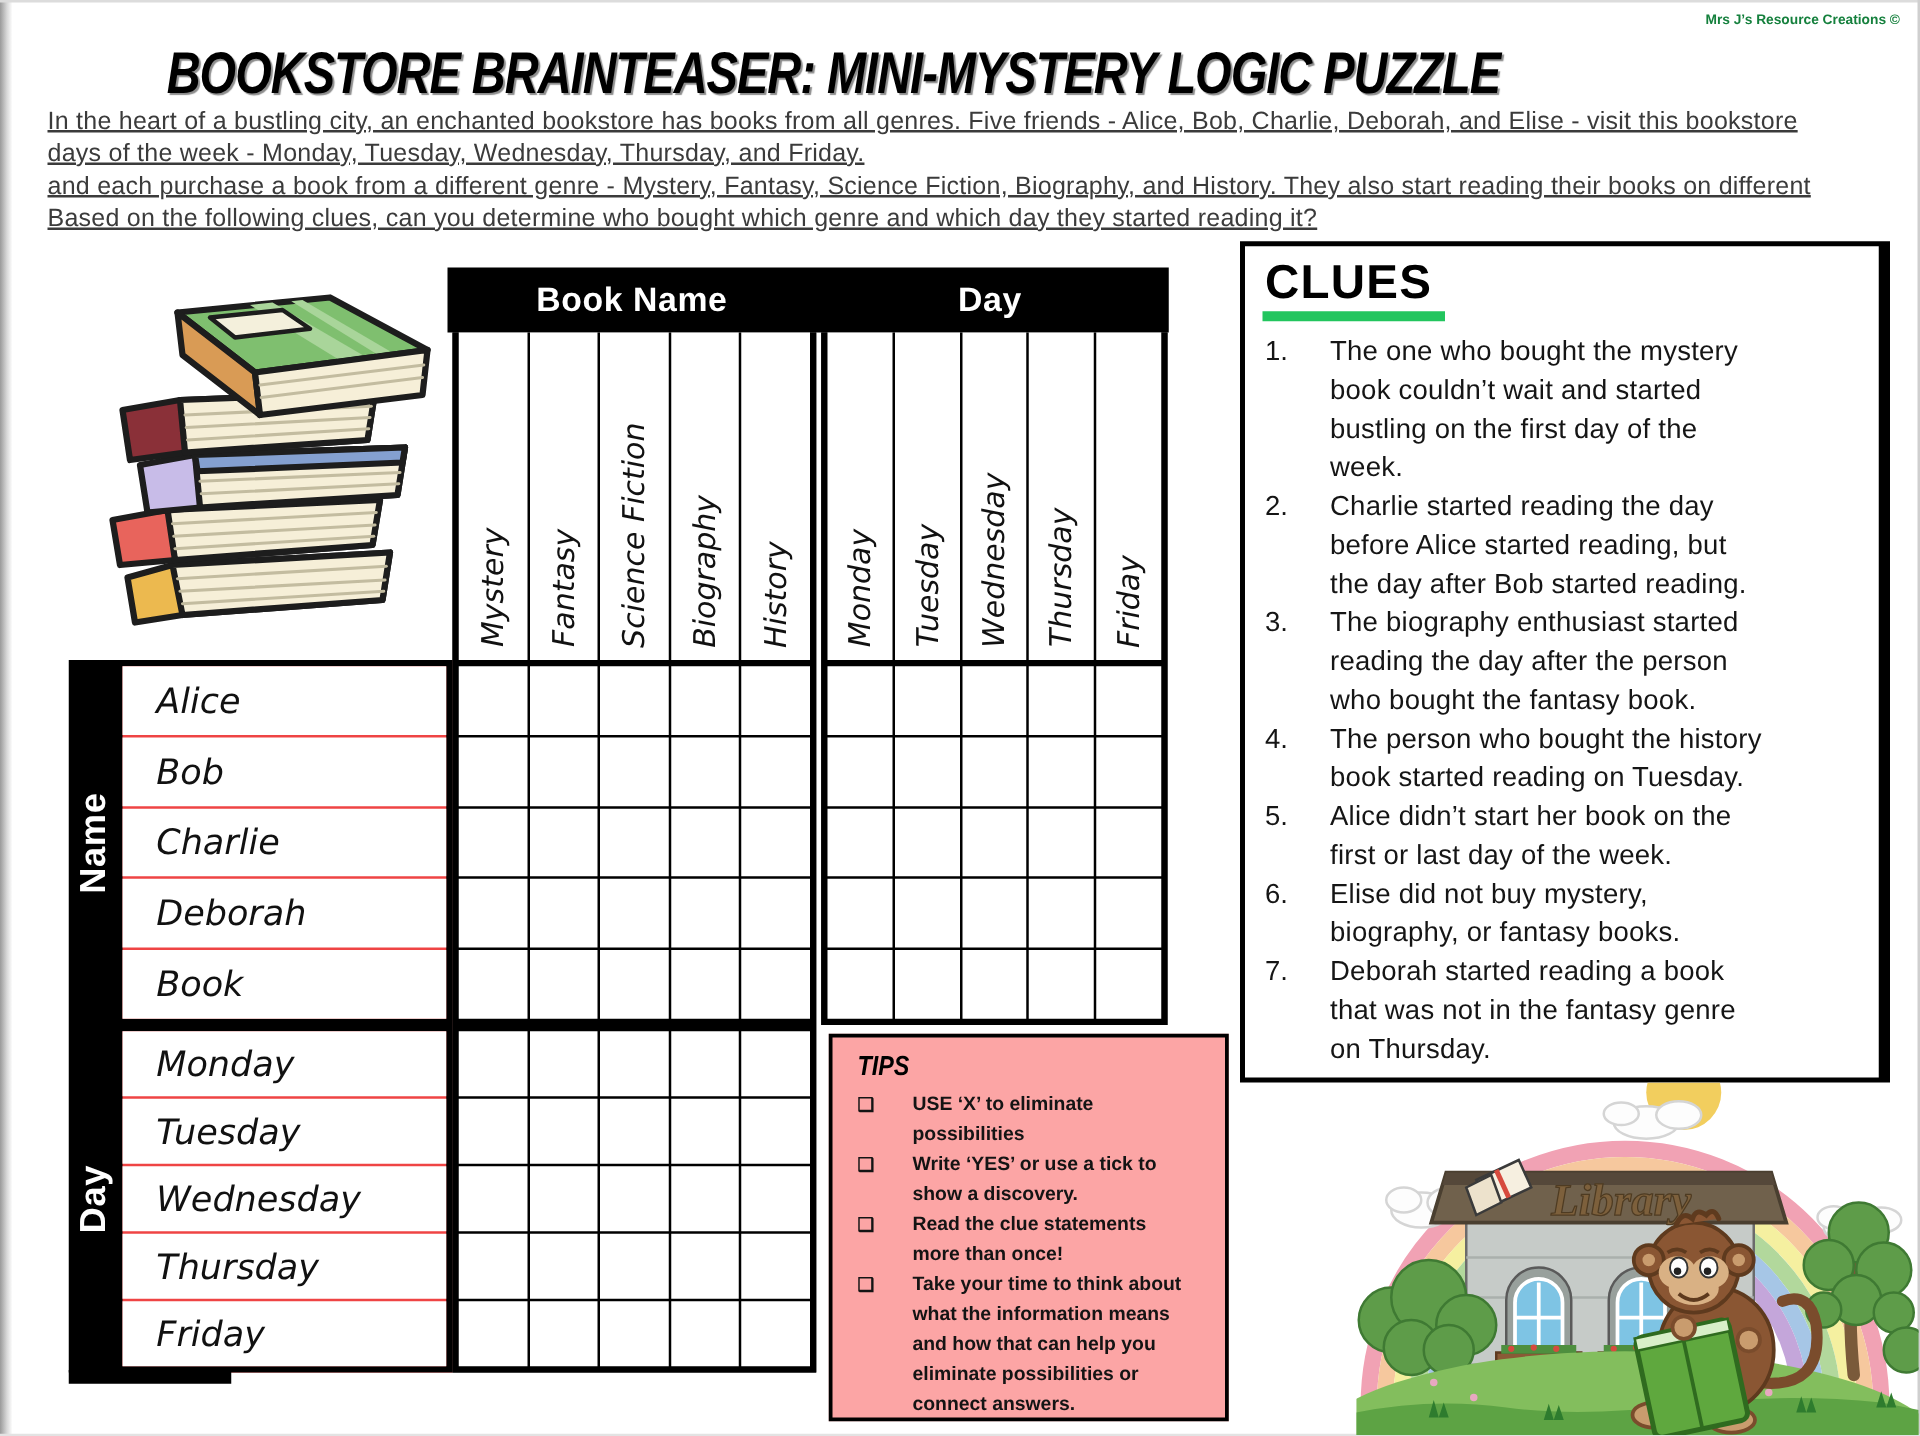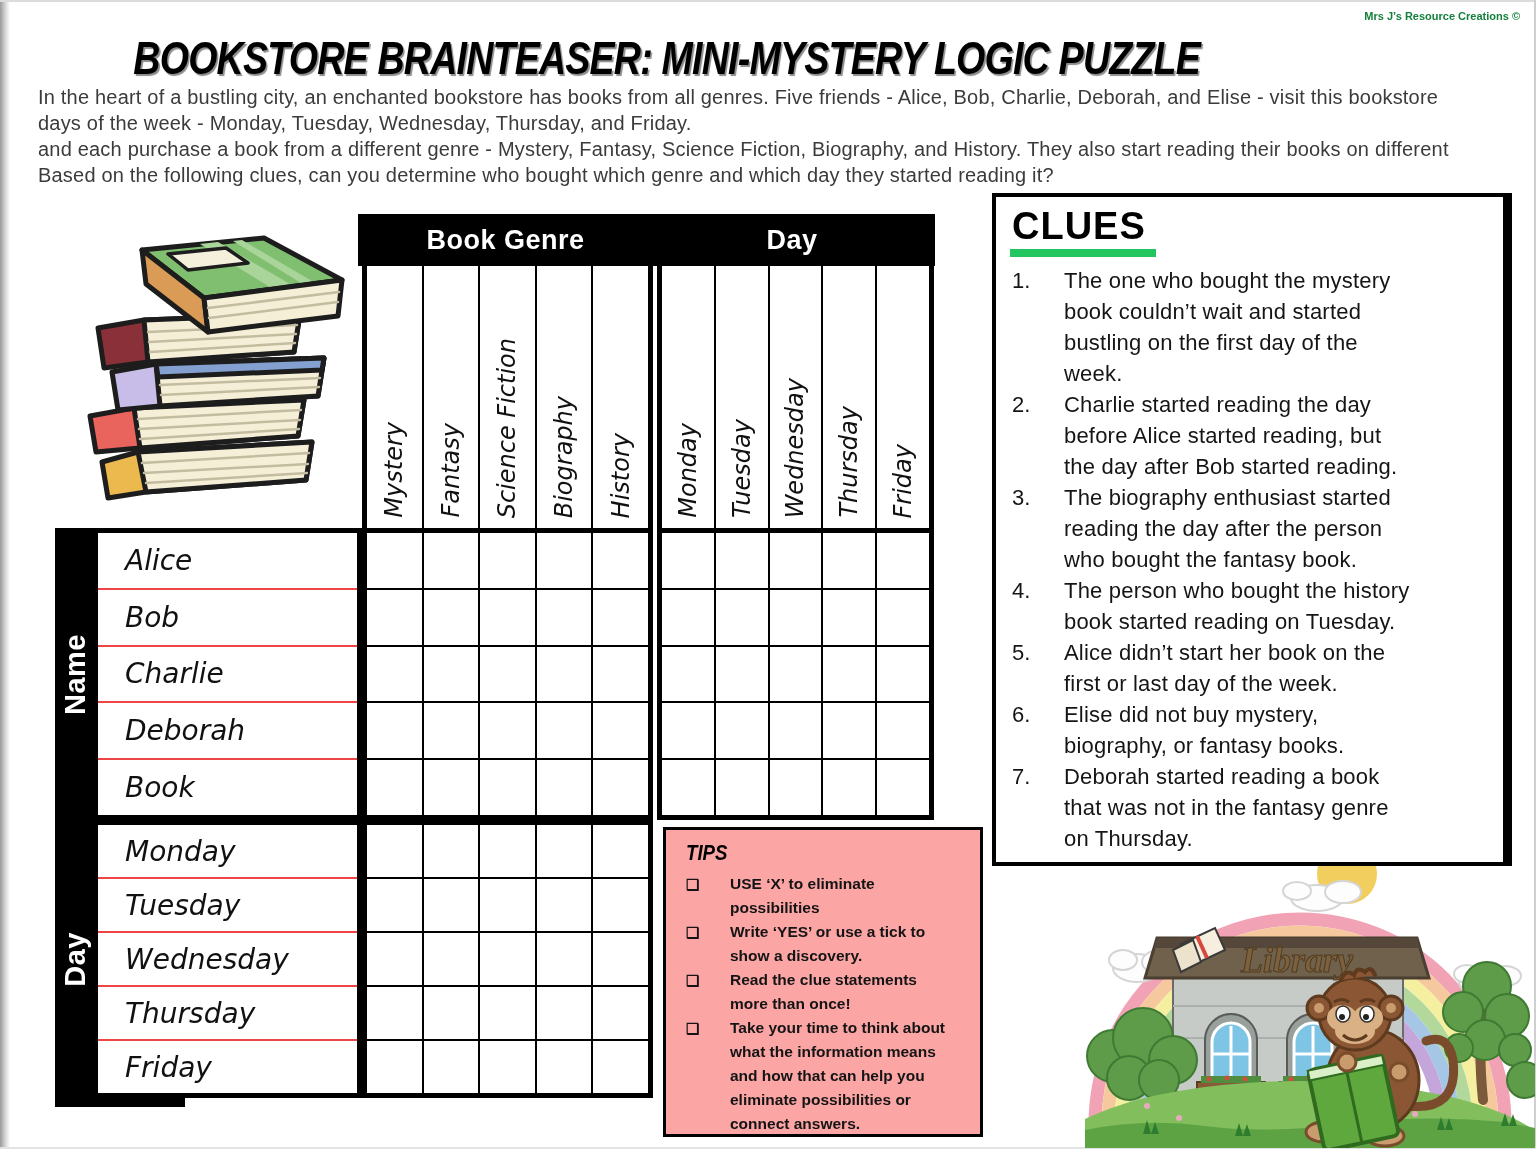--- a/index.html
+++ b/index.html
@@ -17,21 +17,21 @@
   .attribution{position:absolute;top:10px;right:16px;font-size:11px;font-weight:bold;color:#15803d;}
 
   .title-wrap{position:absolute;top:30px;left:0;right:0;text-align:left;}
   .title-text{
     display:inline-block;font-size:47px;font-weight:900;font-style:italic;
     letter-spacing:-1px;transform:scaleX(.8);transform-origin:center;
     color:#000;text-shadow:2px 2px 1px rgba(0,0,0,.45);white-space:nowrap;
   }
 
   .intro{position:absolute;left:38px;top:84px;width:1468px;
-    font-size:20px;line-height:26px;color:#3b3b3b;letter-spacing:.2px;}
+    font-size:20px;line-height:26px;color:#3b3b3b;letter-spacing:.2px;text-decoration:underline;}
 
   
   .hdr-bar{position:absolute;left:358px;top:214px;width:577px;height:52px;background:#000;}
   .hdr-label{position:absolute;top:0;height:52px;display:flex;align-items:center;justify-content:center;
     color:#fff;font-weight:bold;font-size:27px;letter-spacing:.5px;}
   .hdr-genre{left:0;width:295px;}
   .hdr-day{left:298px;width:272px;}
 
   .collabels{position:absolute;display:grid;grid-template-columns:repeat(5,1fr);gap:2px;
     background:#000;border:5px solid #000;border-top-width:0;border-bottom-width:0;box-sizing:border-box;}
@@ -133,21 +133,21 @@
         <polygon points="92,30 154,78 158,112 96,64" fill="#D99B55"></polygon>
         <polygon points="154,78 292,60 288,96 158,112" fill="#F6EFD8"></polygon>
         <line x1="158" y1="88" x2="289" y2="72" stroke="#c3bca0" stroke-width="2.5"></line>
         <line x1="159" y1="98" x2="288" y2="82" stroke="#c3bca0" stroke-width="2.5"></line>
         <polygon points="118,34 176,28 198,43 138,50" fill="#F4F0DC" stroke-width="3.5"></polygon>
       </g>
     </svg>
   </div>
 
   <div class="hdr-bar">
-    <div class="hdr-label hdr-genre">Book Genre</div>
+    <div class="hdr-label hdr-genre">Book Name</div>
     <div class="hdr-label hdr-day">Day</div>
   </div>
 
   <div class="collabels" style="left:362px;top:266px;width:291px;height:262px;">
     <div class="lblcell">
         <span class="vtext">Mystery</span>
       </div>
     <div class="lblcell">
         <span class="vtext">Fantasy</span>
       </div>

